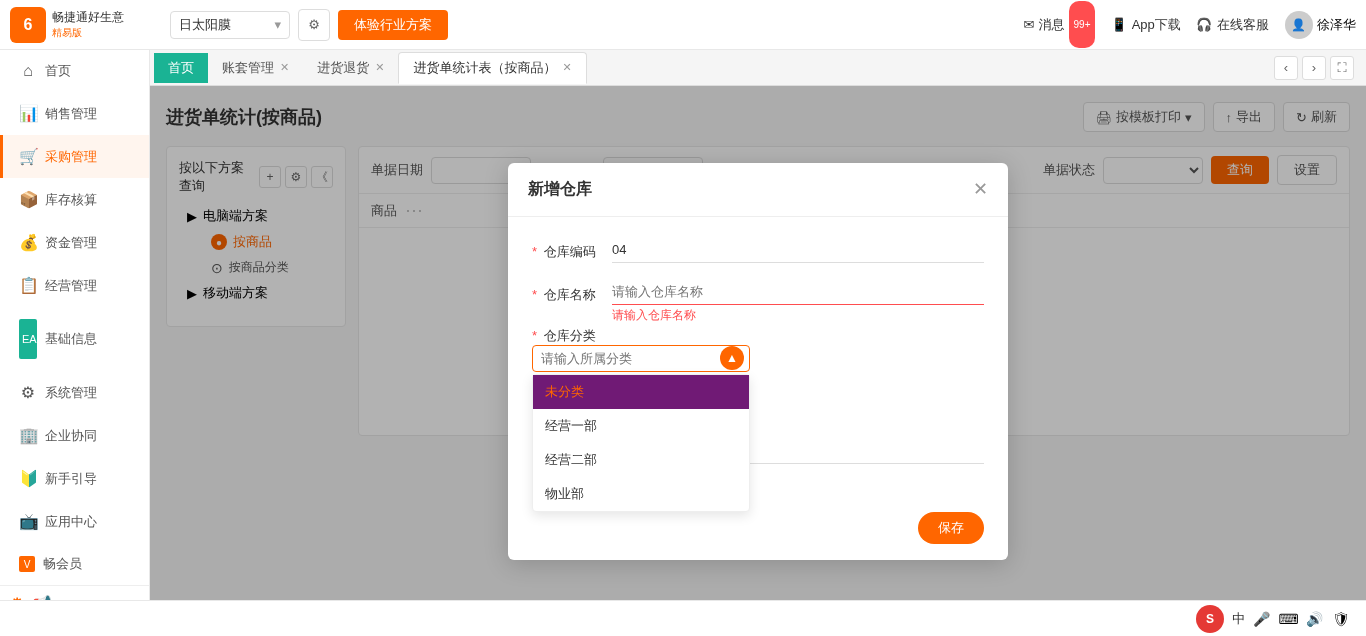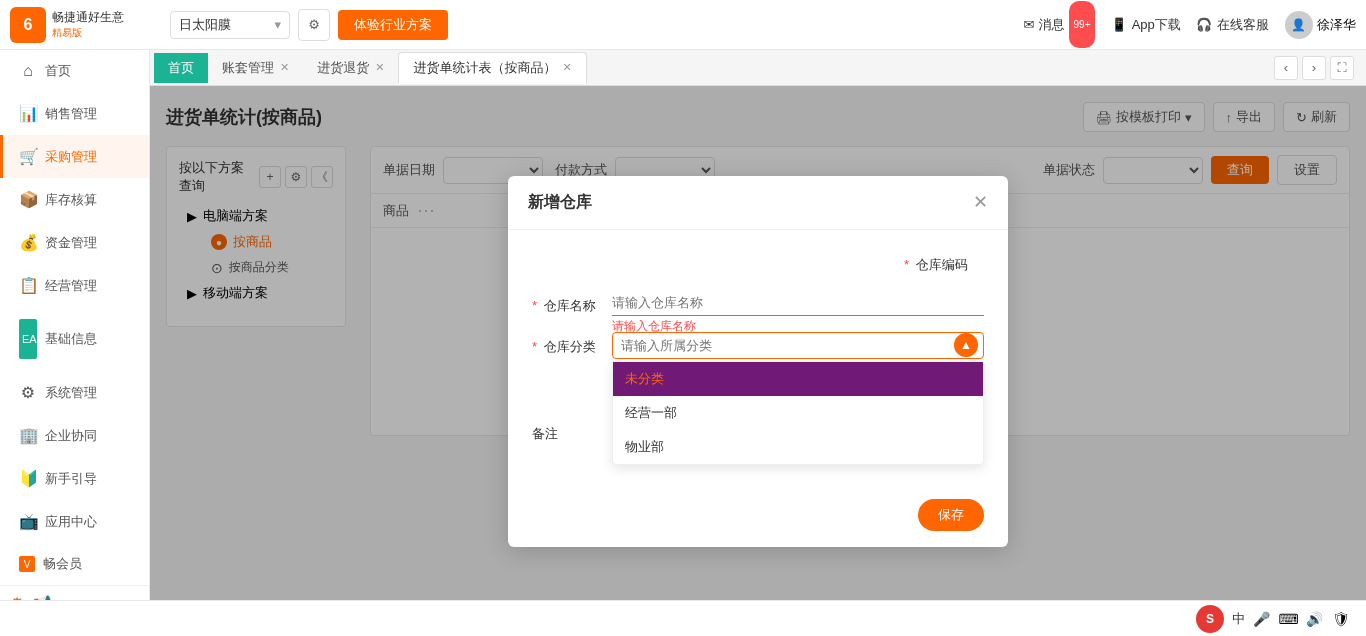--- a/index.html
+++ b/index.html
@@ -489,21 +489,21 @@
     }
     .empty-icon {
       font-size: 48px;
       margin-bottom: 12px;
       opacity: 0.4;
     }
 
     
     .content-body {
       display: flex;
-      gap: 24px;
+      gap: 12px;
       flex: 1;
       overflow: hidden;
     }
     .left-panel {
       width: 180px;
       flex-shrink: 0;
     }
     .right-panel {
       flex: 1;
       overflow: hidden;
@@ -740,44 +740,46 @@
             <div class="modal-title">新增仓库</div>
             <div class="modal-close">✕</div>
           </div>
           <div class="modal-body">
 
             <div class="form-row">
               <div class="form-label">
                 <span class="required">*</span>
                 <span>仓库编码</span>
               </div>
+              <input class="form-control" type="text" value="04" style="">
             </div>
 
             <div class="form-row" style="flex-direction:column;">
               <div style="display:flex;align-items:center;width:100%;">
                 <div class="form-label">
                   <span class="required">*</span>
                   <span>仓库名称</span>
                 </div>
                 <input class="form-control error-border" type="text" placeholder="请输入仓库名称" style="">
               </div>
               <div class="error-msg">请输入仓库名称</div>
             </div>
 
-            <div class="form-row" style="margin-top:8px;">
+            <div class="form-row" style="margin-top:8px;flex-direction:column;">
               <div class="form-label">
                 <span class="required">*</span>
                 <span>仓库分类</span>
               </div>
               <div class="classify-wrapper">
                 <input class="classify-input" type="text" placeholder="请输入所属分类" style="">
                 <div class="classify-arrow">▲</div>
                 <div class="dropdown-list">
                   <div class="dropdown-item selected">未分类</div>
                   <div class="dropdown-item">经营一部</div>
+                  <div class="dropdown-item">经营二部</div>
                   <div class="dropdown-item">物业部</div>
                 </div>
               </div>
             </div>
 
             <div class="form-row" style="margin-top:60px;">
               <div class="form-label">
                 <span>备注</span>
               </div>
               <textarea class="form-textarea" style=""></textarea>

